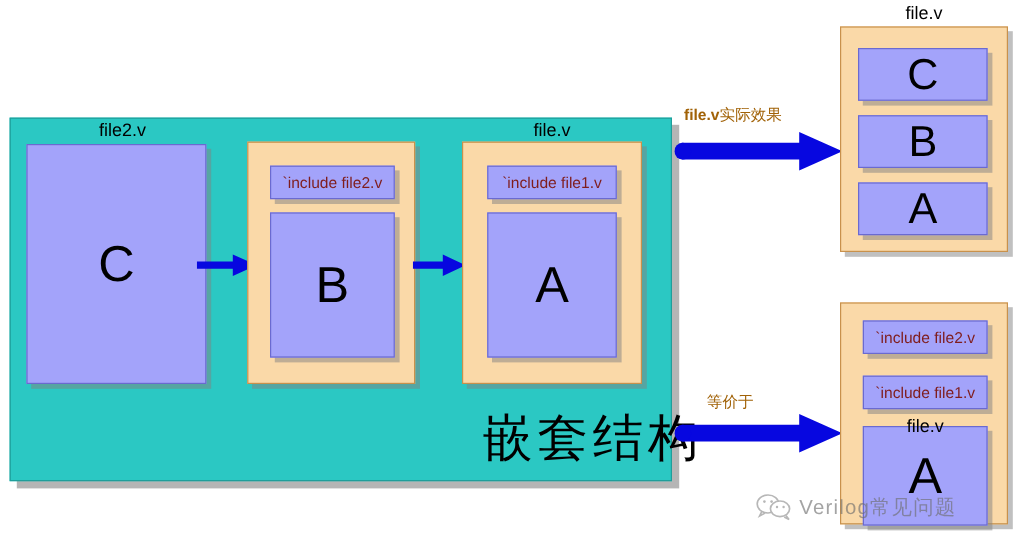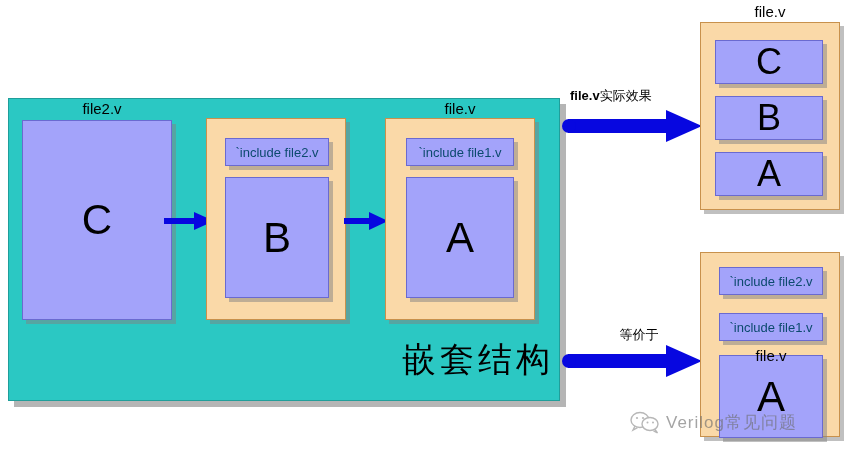--- a/index.html
+++ b/index.html
@@ -33,40 +33,40 @@
   }
   .bigletter{
     font-size:42px;
     color:#000;
     font-family:"Liberation Sans","DejaVu Sans",sans-serif;
     line-height:1;
   }
   .bigletter.r{font-size:36px;}
   .inc{
     font-size:13px;
-    color:#0c4a6e;
+    color:#7f1d1d;
     font-family:"Liberation Sans","DejaVu Sans",sans-serif;
     white-space:nowrap;
   }
 
   .nested{
     position:absolute;
     font-family:"Liberation Serif","DejaVu Serif",serif;
-    font-size:34px;
+    font-size:42px;
     letter-spacing:4px;
     color:#000;
     white-space:nowrap;
   }
 
   
   .arrow-wrap{position:absolute;}
   .arrow-lbl{
     position:absolute;
     font-size:13px;
-    color:#000000;
+    color:#a16207;
     line-height:15px;
     font-family:"Liberation Sans","DejaVu Sans",sans-serif;
   }
   .arrow-lbl b{font-weight:bold;}
 
   
   .wm{
     position:absolute;
     display:flex;align-items:center;gap:6px;
     opacity:.62;
@@ -128,21 +128,21 @@
   <div class="arrow-lbl" style="left:570px;top:88px;width:106px;">
     <b>file.v</b><span>实际效</span><span>果</span>
   </div>
   <div class="arrow-wrap" style="left:562px;top:108px;width:140px;height:36px;">
     <svg width="140" height="36" viewBox="0 0 140 36">
       <path d="M6 11 H104 V2 L140 18 L104 34 V25 H6 Z" fill="#0707e0"></path>
       <circle cx="7" cy="18" r="7" fill="#0707e0"></circle>
     </svg>
   </div>
 
-  <div class="arrow-lbl" style="left:589px;top:327px;width:100px;text-align:center;">等价于</div>
+  <div class="arrow-lbl" style="left:589px;top:327px;width:100px;">等价于</div>
   <div class="arrow-wrap" style="left:562px;top:343px;width:140px;height:36px;">
     <svg width="140" height="36" viewBox="0 0 140 36">
       <path d="M6 11 H104 V2 L140 18 L104 34 V25 H6 Z" fill="#0707e0"></path>
       <circle cx="7" cy="18" r="7" fill="#0707e0"></circle>
     </svg>
   </div>
 
   <div class="cap" style="left:700px;top:3px;width:140px;">file.v</div>
 
   <div class="box orange shadow-sm" style="left:700px;top:22px;width:140px;height:188px;">

